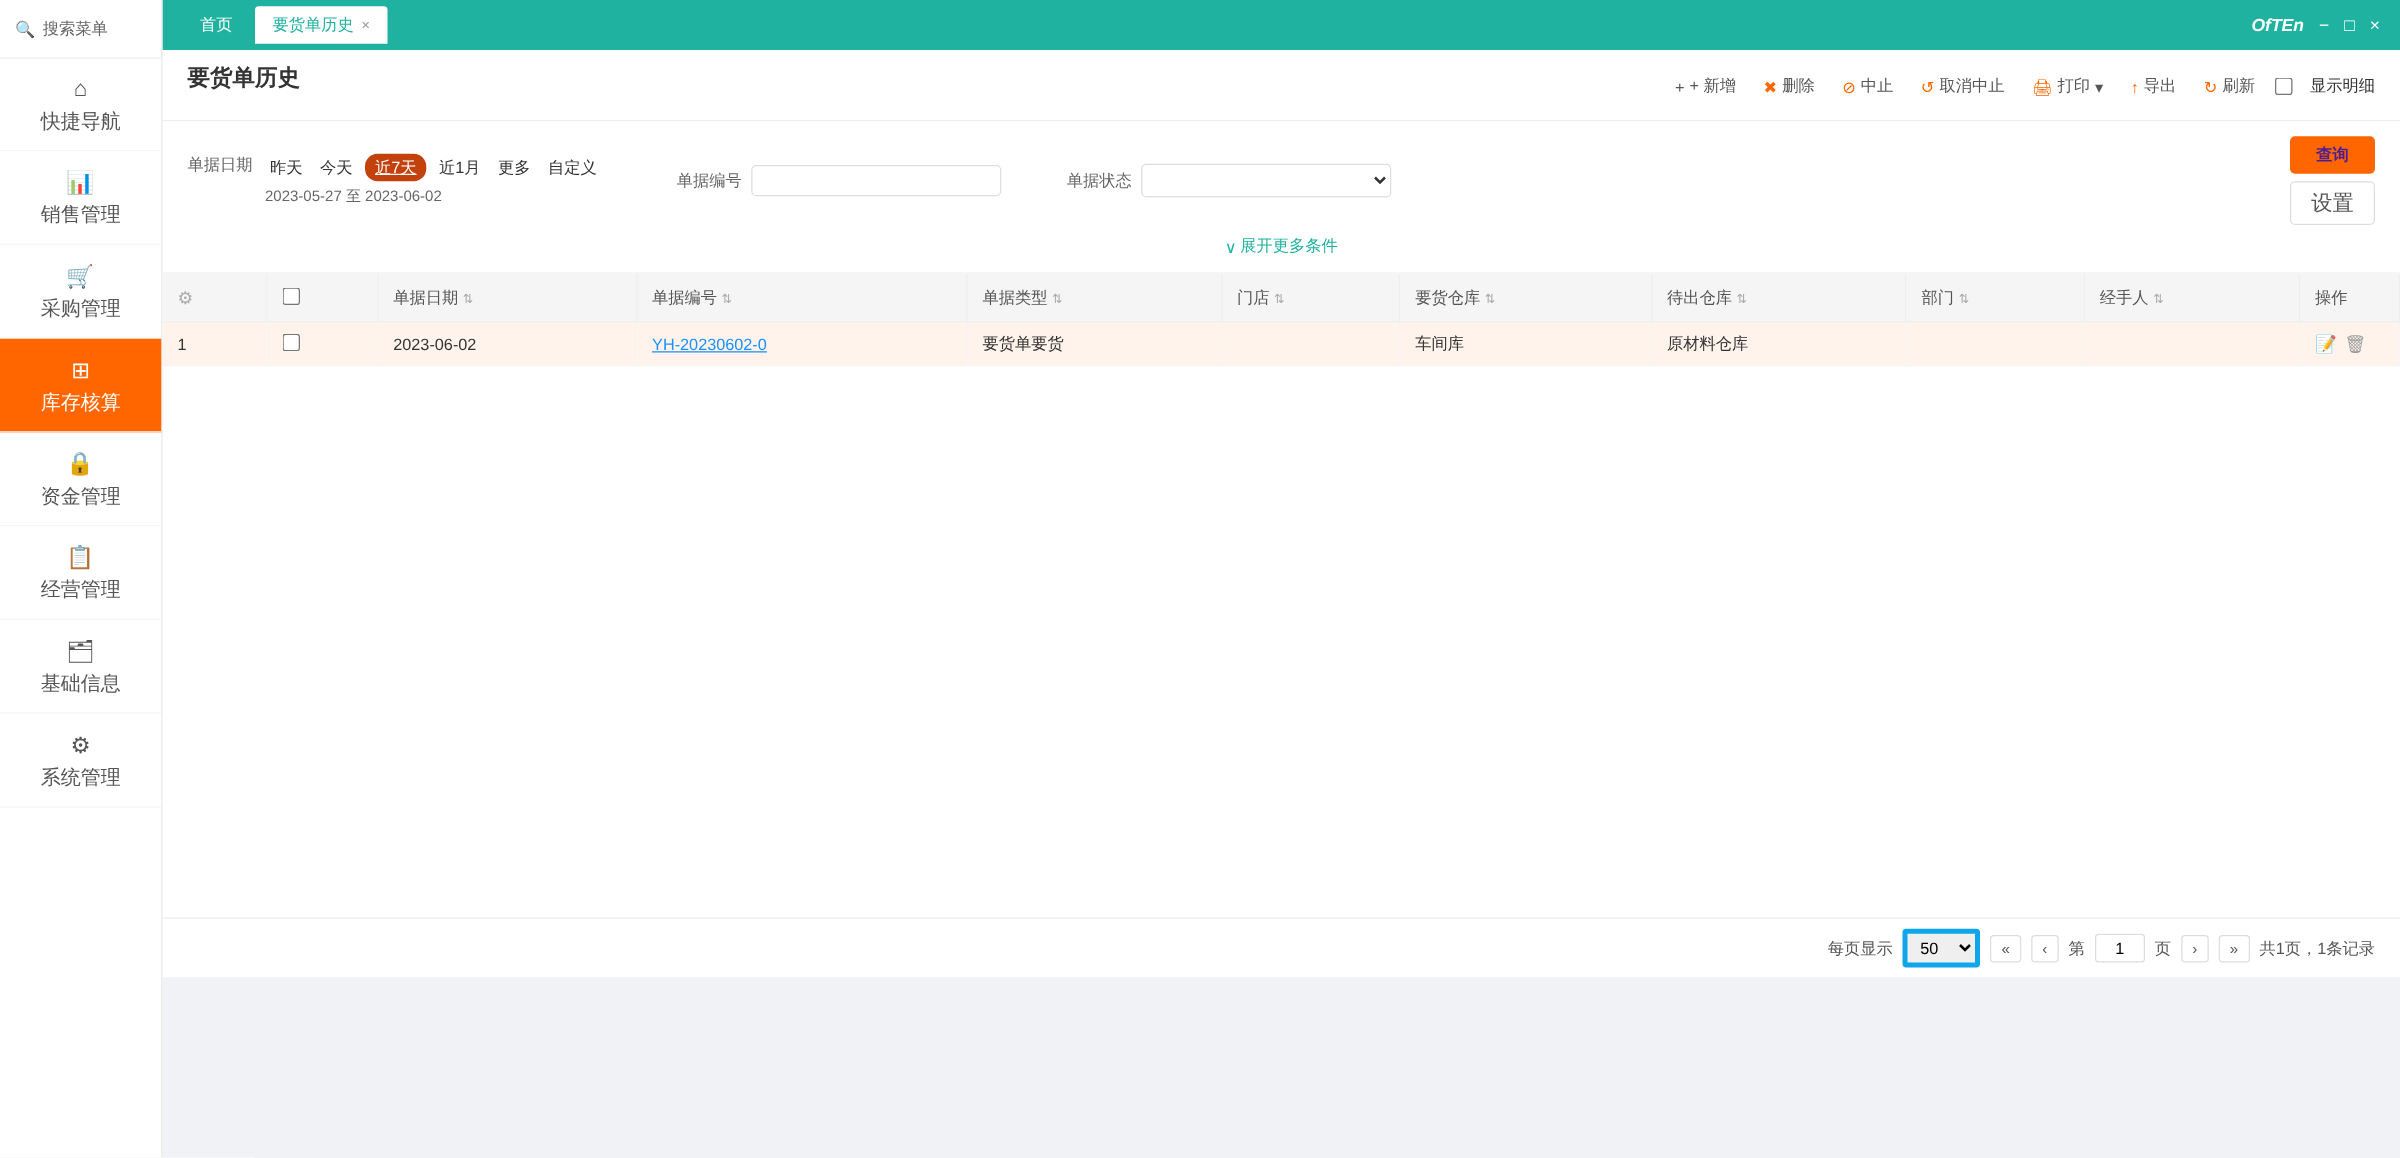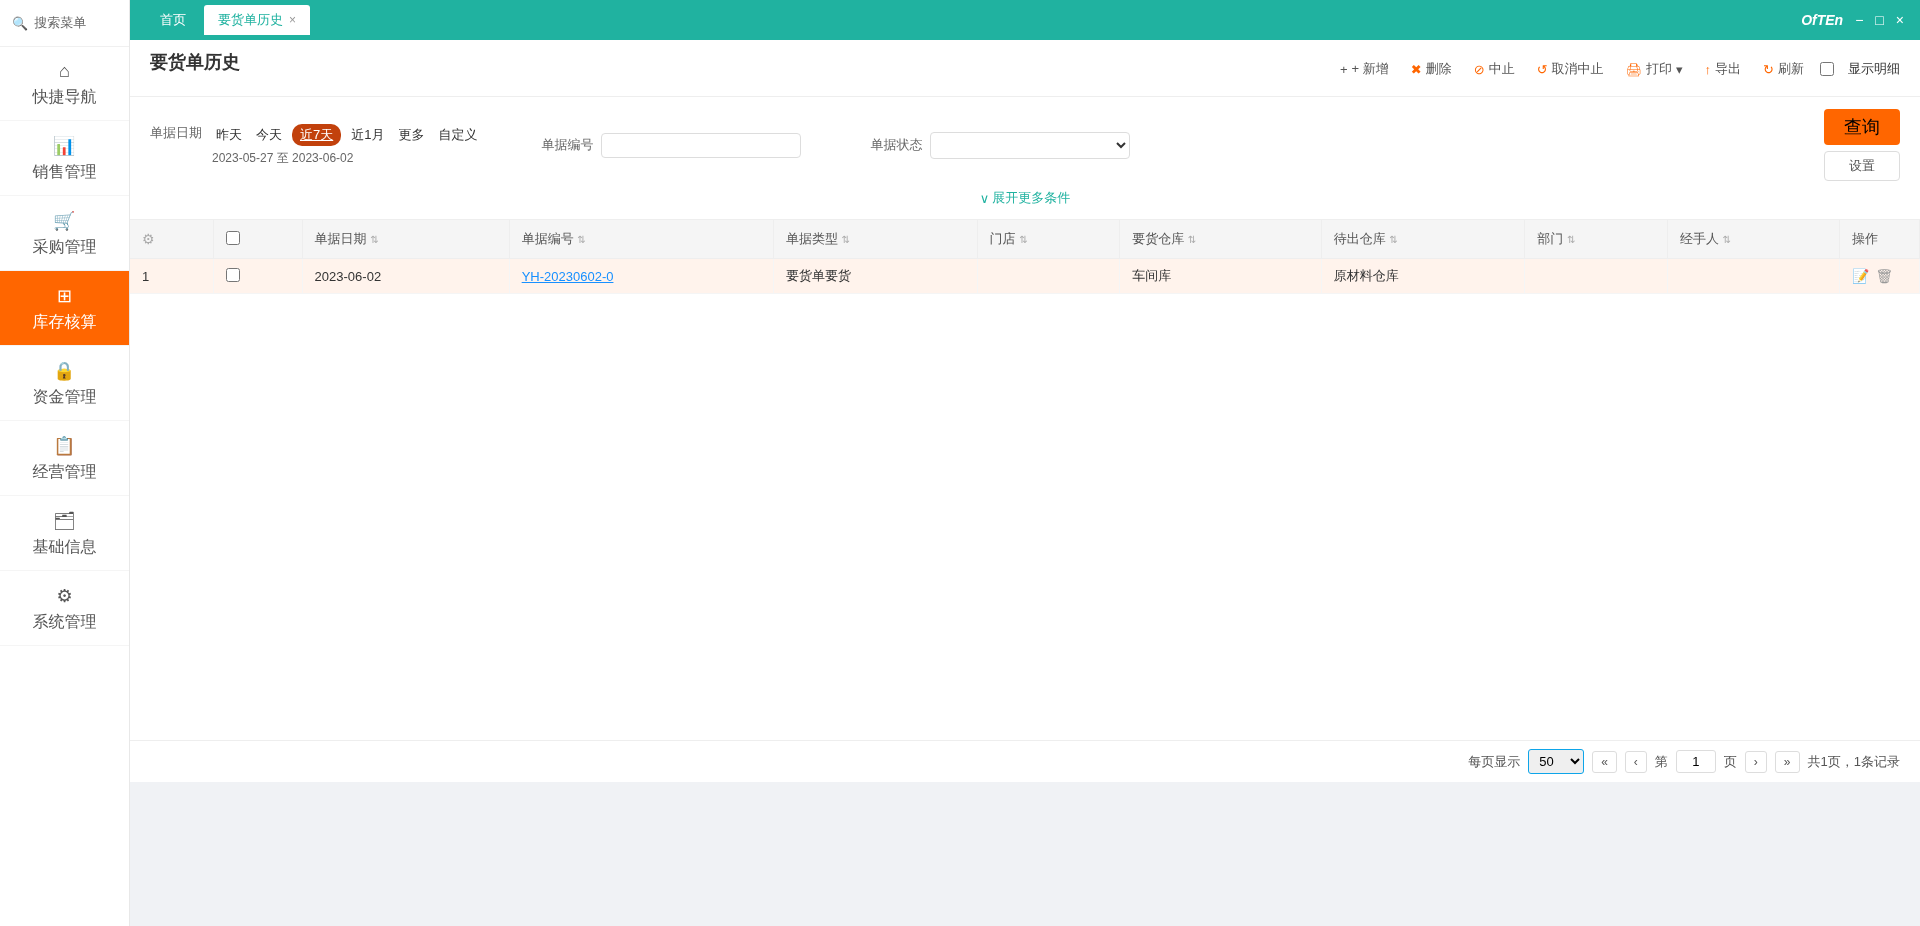--- a/index.html
+++ b/index.html
@@ -33,22 +33,22 @@
     .filter-area { background: #fff; padding: 12px 20px; border-bottom: 1px solid #eee; }
     .filter-row { display: flex; align-items: center; gap: 20px; margin-bottom: 8px; }
     .filter-label { color: #666; font-size: 13px; white-space: nowrap; }
     .date-filters { display: flex; align-items: center; gap: 6px; }
     .date-btn { color: #333; font-size: 13px; cursor: pointer; padding: 2px 4px; }
     .date-btn.active { background: #c2410c; color: #fff; border-radius: 10px; padding: 2px 8px; text-decoration: underline; }
     .date-range { color: #666; font-size: 12px; }
     .filter-input { border: 1px solid #ddd; border-radius: 4px; padding: 4px 8px; font-size: 13px; width: 200px; outline: none; color: #333; }
     .filter-select { border: 1px solid #ddd; border-radius: 4px; padding: 4px 8px; font-size: 13px; width: 200px; outline: none; color: #333; background: #fff; }
     .expand-btn { color: #20b2a0; cursor: pointer; font-size: 13px; display: flex; align-items: center; gap: 3px; margin: 0 auto; }
-    .query-btn { background: #ff6600; color: #000000; border: none; border-radius: 4px; padding: 6px 20px; font-size: 18px; cursor: pointer; }
-    .setting-btn { border: 1px solid #ddd; border-radius: 4px; padding: 5px 16px; font-size: 13px; cursor: pointer; background: #fff; color: #555; }
+    .query-btn { background: #ff6600; color: #4c1d95; border: none; border-radius: 4px; padding: 6px 20px; font-size: 13px; cursor: pointer; font-weight: bold; }
+    .setting-btn { border: 1px solid #ddd; border-radius: 4px; padding: 5px 16px; font-size: 17px; cursor: pointer; background: #fff; color: #555; }
 
     
     .table-container { flex: 1; background: #fff; margin: 0; overflow: auto; }
     table { width: 100%; border-collapse: collapse; font-size: 13px; }
     thead tr { background: #f5f5f5; }
     thead th { padding: 10px 12px; text-align: left; color: #555; font-weight: normal; border-bottom: 1px solid #eee; border-right: 1px solid #eee; white-space: nowrap; }
     thead th .sort { color: #aaa; font-size: 10px; }
     tbody tr { border-bottom: 1px solid #f5f5f5; }
     tbody tr.highlighted { background: #fff3ec; }
     tbody td { padding: 8px 12px; color: #333; border-right: 1px solid #f5f5f5; }
@@ -56,21 +56,21 @@
     .action-btns { display: flex; gap: 6px; }
     .action-icon { cursor: pointer; color: #999; font-size: 14px; }
 
     
     .footer-summary { background: #fff8f0; padding: 8px 20px; border-top: 1px solid #eee; font-size: 13px; color: #666; }
 
     
     .pagination { background: #fff; padding: 8px 20px; display: flex; align-items: center; justify-content: flex-end; gap: 8px; border-top: 1px solid #eee; font-size: 13px; color: #555; }
     .page-btn { border: 1px solid #ddd; border-radius: 3px; padding: 3px 8px; cursor: pointer; background: #fff; color: #555; font-size: 12px; }
     .page-input { border: 1px solid #ddd; border-radius: 3px; padding: 3px 6px; width: 40px; text-align: center; font-size: 13px; }
-    .per-page-select { border: 1px solid #0ea5e9; border-radius: 3px; padding: 3px 6px; font-size: 13px; }
+    .per-page-select { border: 4px solid #0ea5e9; border-radius: 3px; padding: 3px 6px; font-size: 13px; }
 
     .checkbox { width: 14px; height: 14px; cursor: pointer; }
     .settings-gear { color: #aaa; cursor: pointer; font-size: 14px; }
 
     .header-with-toolbar { display: flex; align-items: center; justify-content: space-between; padding: 10px 20px 8px; background: #fff; border-bottom: 1px solid #eee; }
   </style>
 </head>
 <body>
 
 <div class="sidebar">
@@ -182,21 +182,21 @@
             <span class="date-btn">更多</span>
             <span class="date-btn">自定义</span>
           </div>
           <span class="date-range">2023-05-27 至 2023-06-02</span>
         </div>
       </div>
       <div style="display:flex;align-items:center;gap:8px;margin-left:40px;">
         <span class="filter-label">单据编号</span>
         <input type="text" class="filter-input" style="">
       </div>
-      <div style="display:flex;align-items:center;gap:8px;margin-left:49px;">
+      <div style="display:flex;align-items:center;gap:8px;margin-left:32px;">
         <span class="filter-label">单据状态</span>
         <select class="filter-select">
           <option value=""></option>
         </select>
       </div>
       <div style="margin-left:auto;display:flex;flex-direction:column;gap:6px;">
         <button class="query-btn">查询</button>
         <button class="setting-btn">设置</button>
       </div>
     </div>

